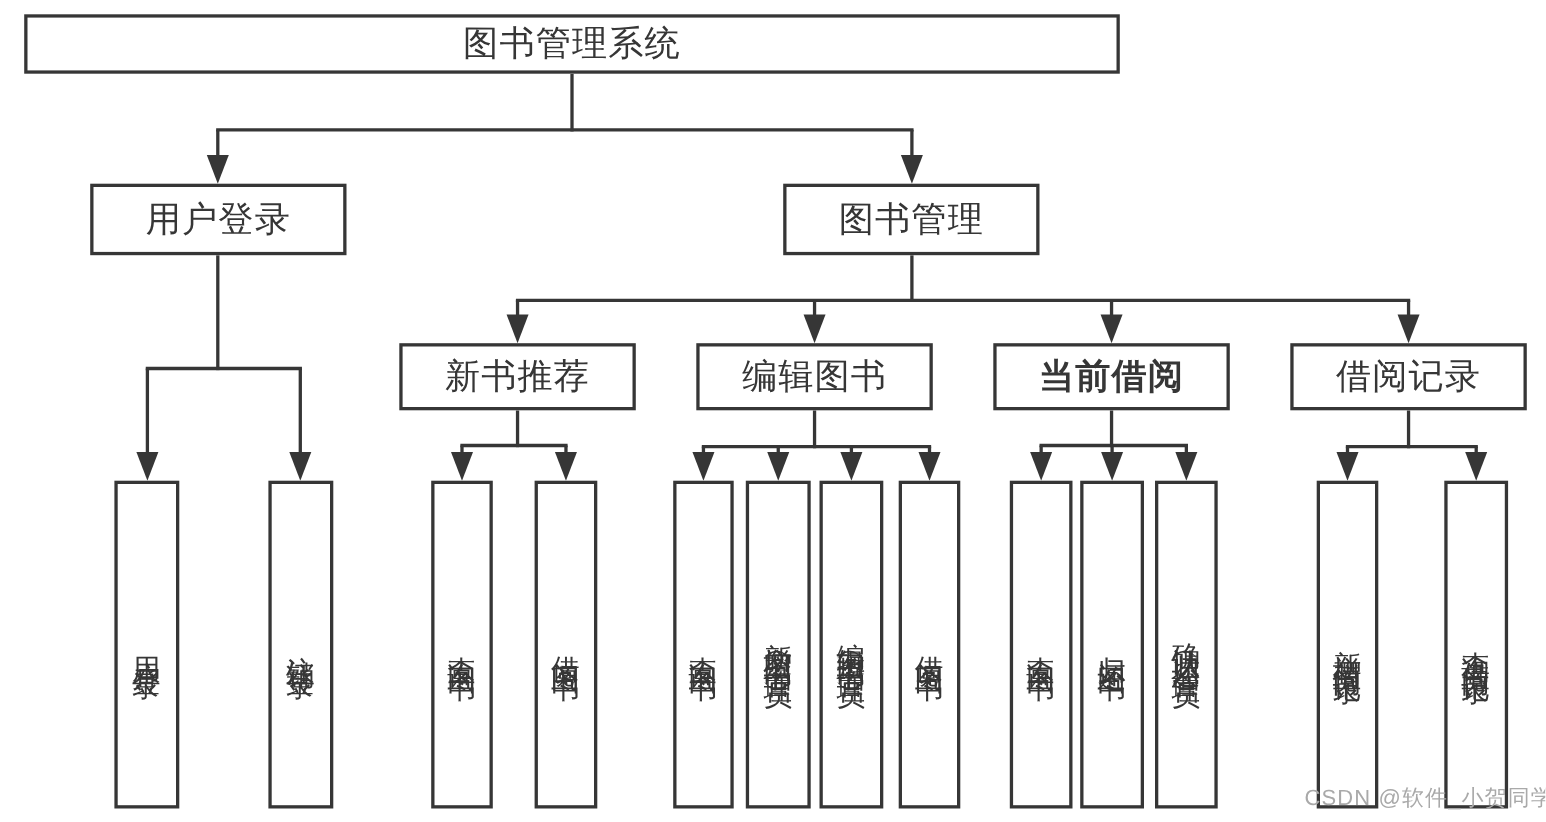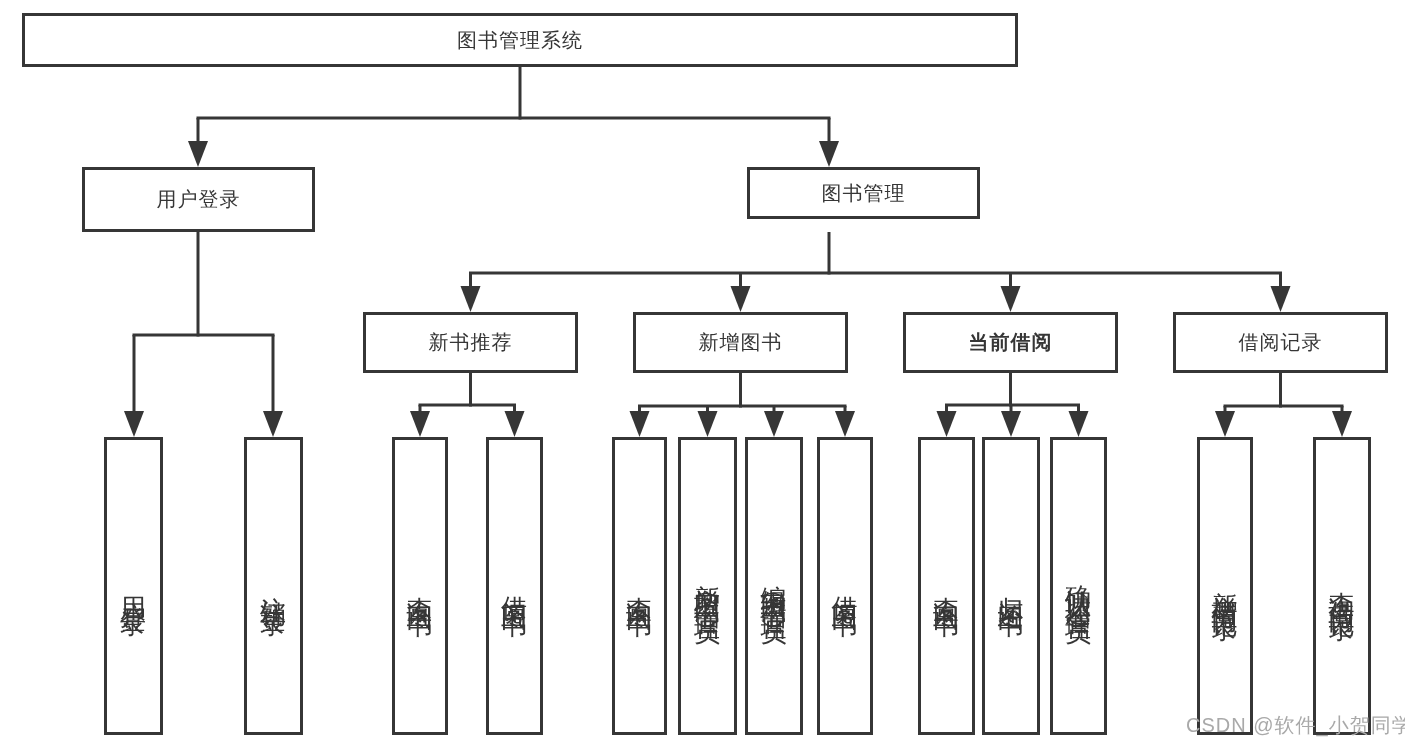--- a/index.html
+++ b/index.html
@@ -8,21 +8,21 @@
     font-family:"Liberation Sans","DejaVu Sans",sans-serif;color:#363636;
     overflow:hidden;
   }
   .connectors{position:absolute;left:0;top:0;z-index:1;pointer-events:none;}
   .connectors line{stroke:#363636;stroke-width:3;}
   .connectors polygon{fill:#363636;}
   .node{
     position:absolute;box-sizing:border-box;border:3px solid #363636;background:#ffffff;
     display:flex;align-items:center;justify-content:center;z-index:2;
   }
-  .h-node{font-size:20px;letter-spacing:1px;}
+  .h-node{font-size:32px;letter-spacing:1px;}
   .leaf span{
     writing-mode:vertical-rl;text-orientation:upright;
     font-size:26px;letter-spacing:5px;line-height:1.0;
   }
   .watermark{
     position:absolute;z-index:6;font-size:20px;color:#a9a9a9;
     letter-spacing:1px;white-space:nowrap;
   }
 </style>
 </head>
@@ -92,29 +92,29 @@
     <polygon points="1332,411 1352,411 1342,437"></polygon>
   </svg>
 
   <div class="node h-node" style="left:22px;top:13px;width:996px;height:54px;">
     <span>图书管理系统</span>
   </div>
 
   <div class="node h-node" style="left:82px;top:167px;width:233px;height:65px;">
     <span>用户登录</span>
   </div>
-  <div class="node h-node" style="left:712px;top:167px;width:233px;height:52px;margin-left:35px;">
+  <div class="node h-node" style="left:712px;top:167px;width:233px;height:65px;">
     <span>图书管理</span>
   </div>
 
   <div class="node h-node" style="left:363px;top:312px;width:215px;height:61px;">
     <span>新书推荐</span>
   </div>
   <div class="node h-node" style="left:633px;top:312px;width:215px;height:61px;">
-    <span>新增图书</span>
+    <span>编辑图书</span>
   </div>
   <div class="node h-node" style="left:903px;top:312px;width:215px;height:61px;font-weight:bold;">
     <span>当前借阅</span>
   </div>
   <div class="node h-node" style="left:1173px;top:312px;width:215px;height:61px;text-align:right;">
     <span>借阅记录</span>
   </div>
 
   <div class="node leaf" style="left:104px;top:437px;width:59px;height:298px;">
     <span>用户登录</span>

